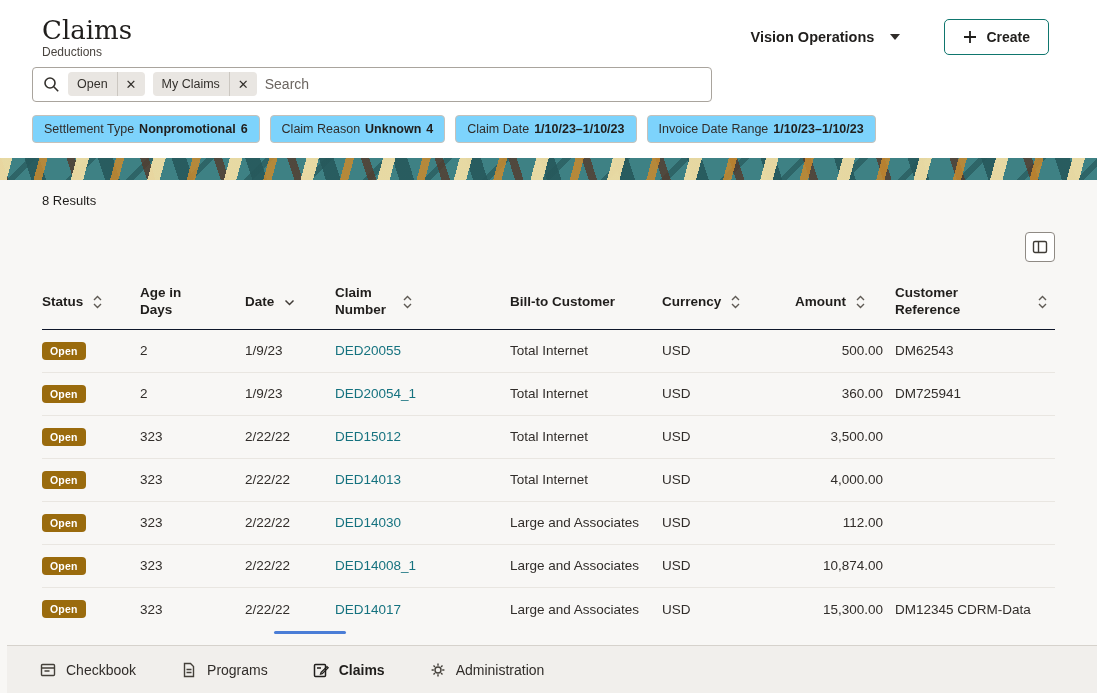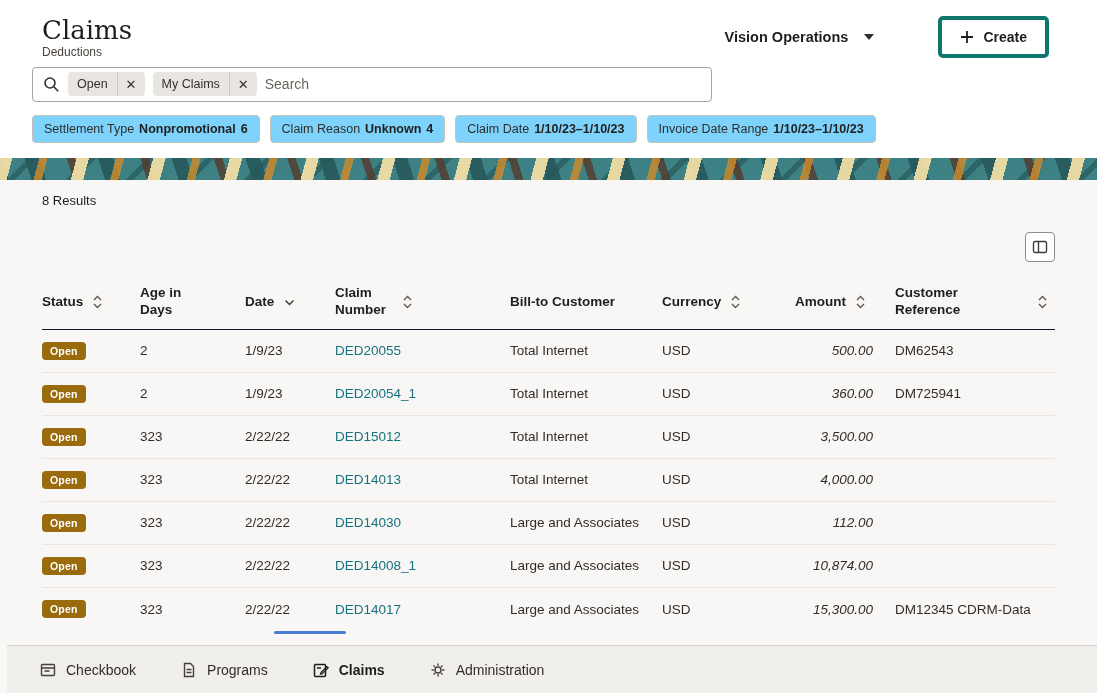--- a/index.html
+++ b/index.html
@@ -24,25 +24,24 @@
     font-family:"DejaVu Serif", serif;
     font-size:26px; color:#201e1c; font-weight:500;
   }
   .page-subtitle { font-size:12px; color:#49443f; margin-top:1px; }
 
   .header-right { display:flex; align-items:center; gap:44px; }
   .org-selector { display:flex; align-items:center; gap:16px; font-size:14.5px; font-weight:bold; color:#201e1c; cursor:pointer; }
   .caret-down { width:0; height:0; border-left:5px solid transparent; border-right:5px solid transparent; border-top:6px solid #312d2a; }
   .create-btn {
     display:flex; align-items:center; gap:9px;
-    border:4px solid #0f766e; border-radius:5px;
+    border:1px solid #0f766e; border-radius:5px;
     background:#fff; padding:9px 18px;
     font-size:14px; font-weight:bold; color:#201e1c; cursor:pointer;
     font-family:inherit;
-    margin-left:20px;
   }
 
   
   .search-row { padding: 2px 32px 0 32px; }
   .search-box {
     width:680px; height:35px;
     border:1px solid #a9a49d; border-radius:4px; background:#fff;
     display:flex; align-items:center; gap:8px; padding:0 10px;
   }
   .chip {
@@ -104,21 +103,21 @@
   .th .wrap-mid    { max-width:58px; }
   .th .wrap-wide   { max-width:74px; }
   .th-amount { justify-content:flex-end; padding-right:30px; }
   .th-spread { justify-content:space-between; padding-right:8px; }
 
   .sort-icon, .sort-desc-icon { flex:0 0 auto; }
 
   .trow { height:43px; border-bottom:1px solid #e9e6e1; font-size:13.5px; color:#312d2a; }
   .trow:last-child { border-bottom:none; }
   .td { overflow:hidden; white-space:nowrap; text-overflow:ellipsis; }
-  .td-amount { text-align:right; padding-right:22px;font-style:italic; }
+  .td-amount { text-align:right; padding-right:12px; }
 
   .badge {
     display:inline-block; background: var(--badge-open, #9a6b0d); color:#fff;
     font-size:10.5px; font-weight:bold; padding:3px 8px; border-radius:4px;
     letter-spacing:0.2px;
   }
   .claim-link { color: var(--link, #15727f); text-decoration:none; cursor:pointer; }
 
   .scroll-thumb {
     position:absolute; top:631px; left:274px; width:72px; height:3px;

